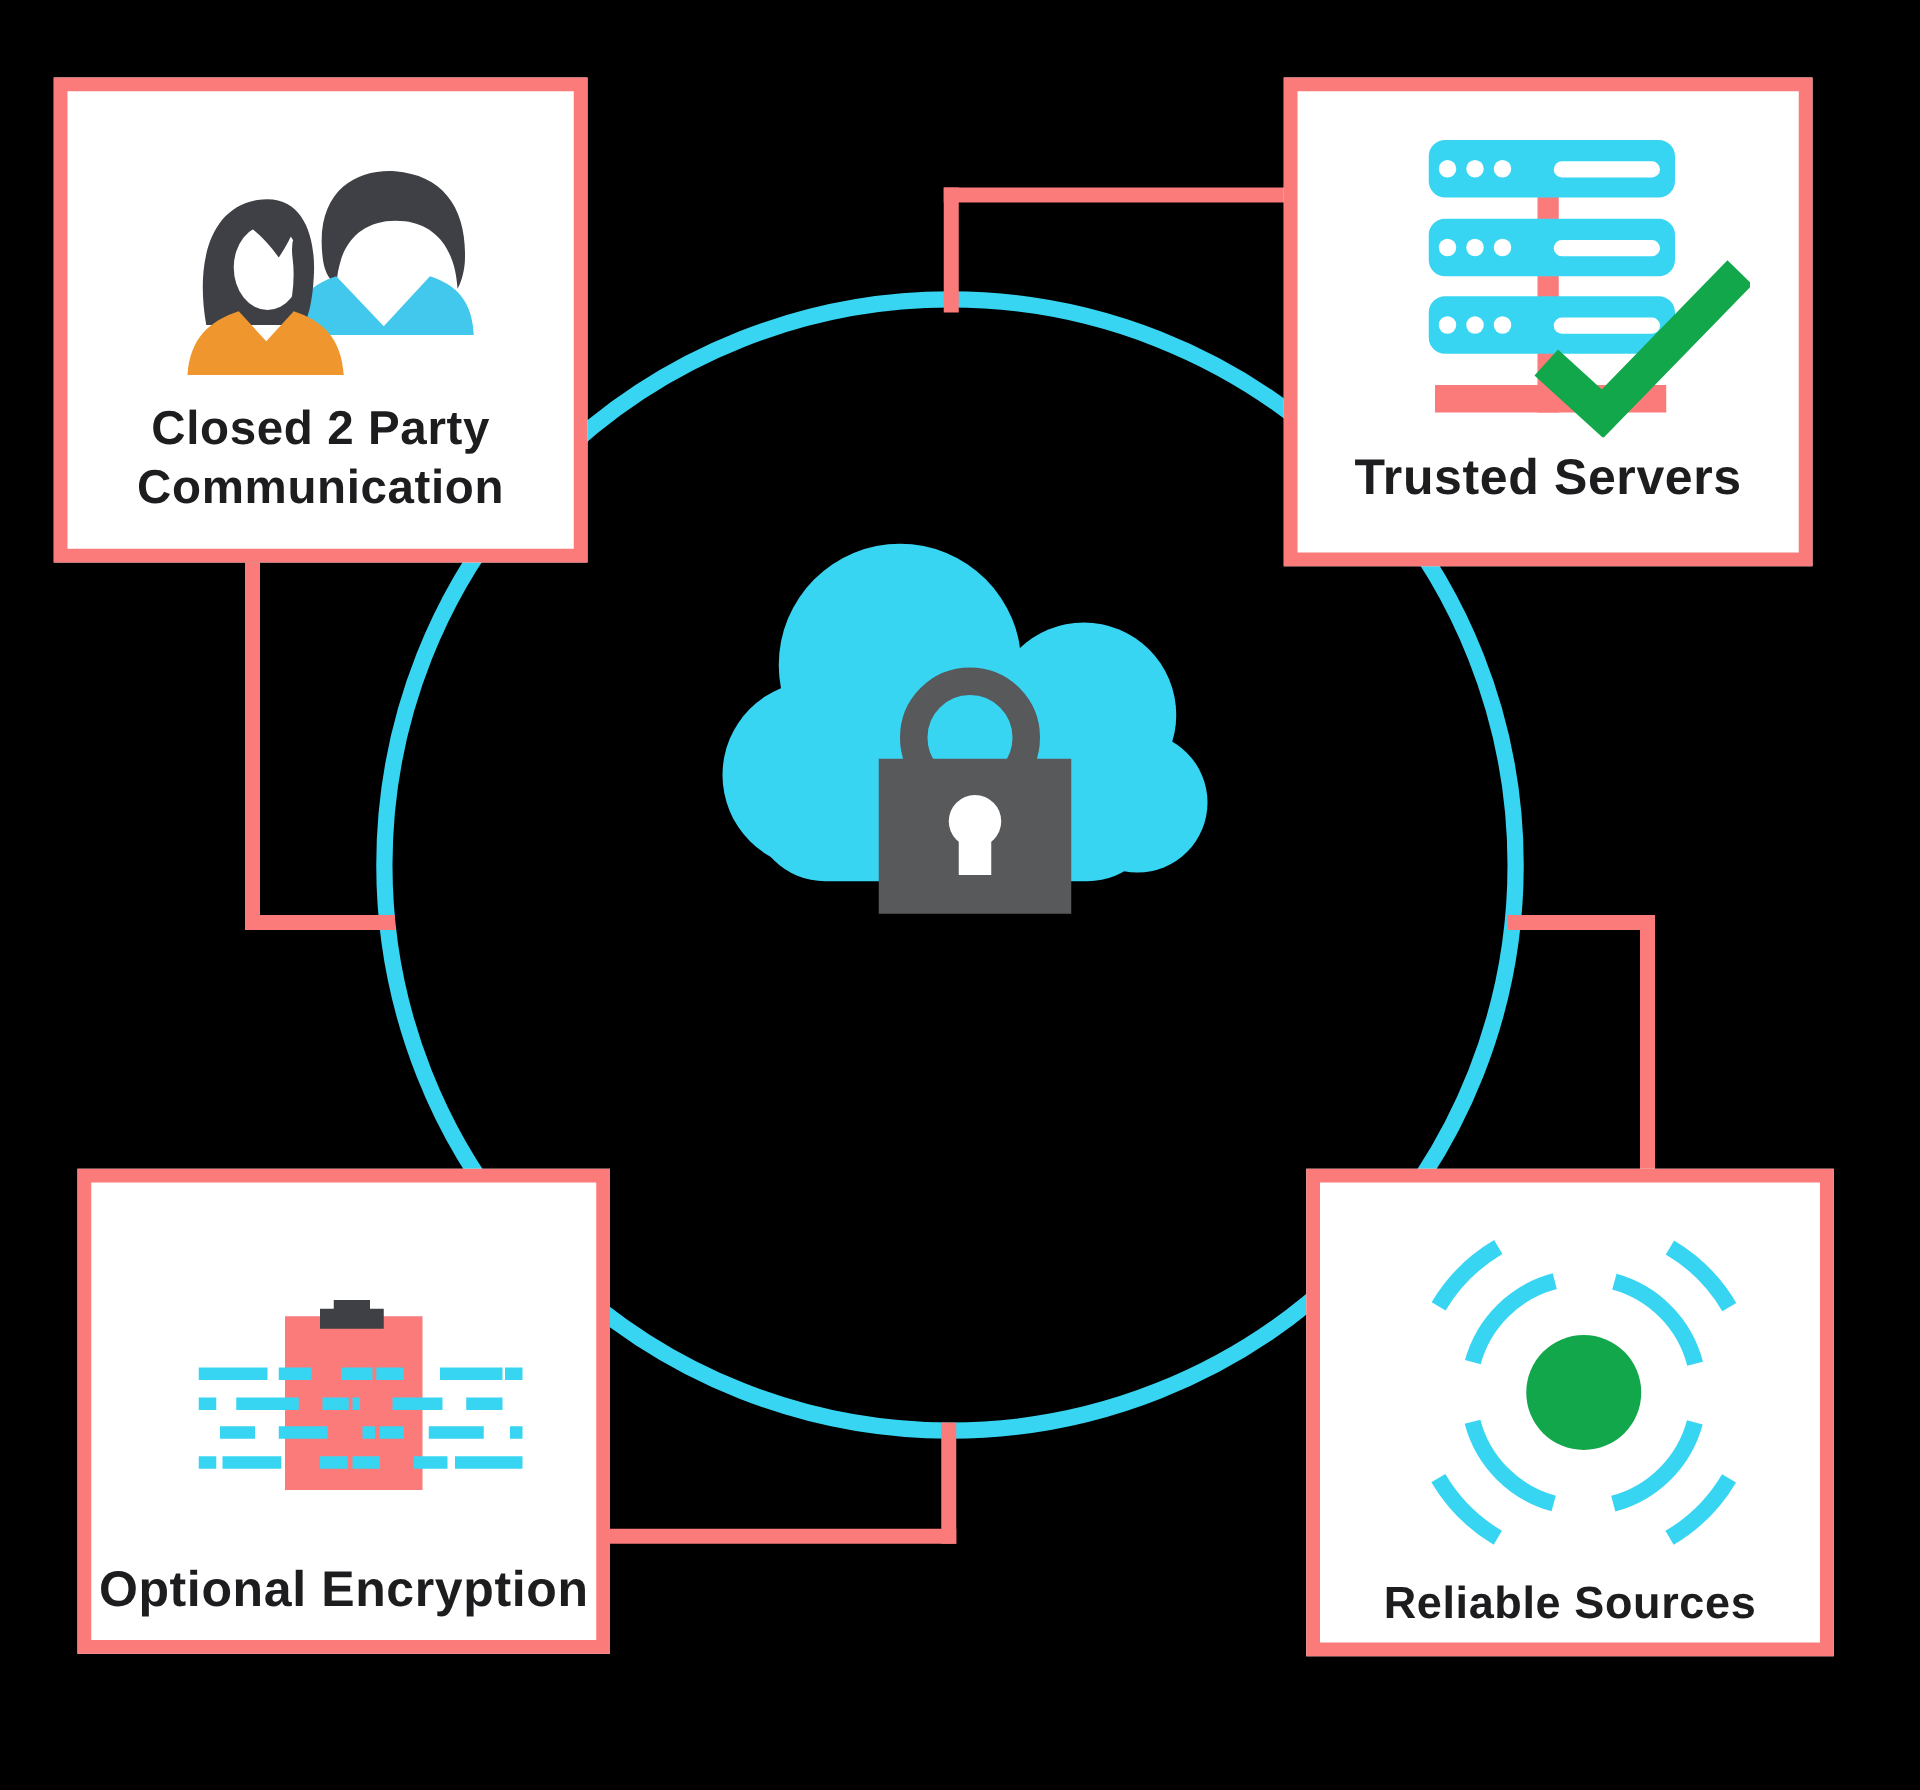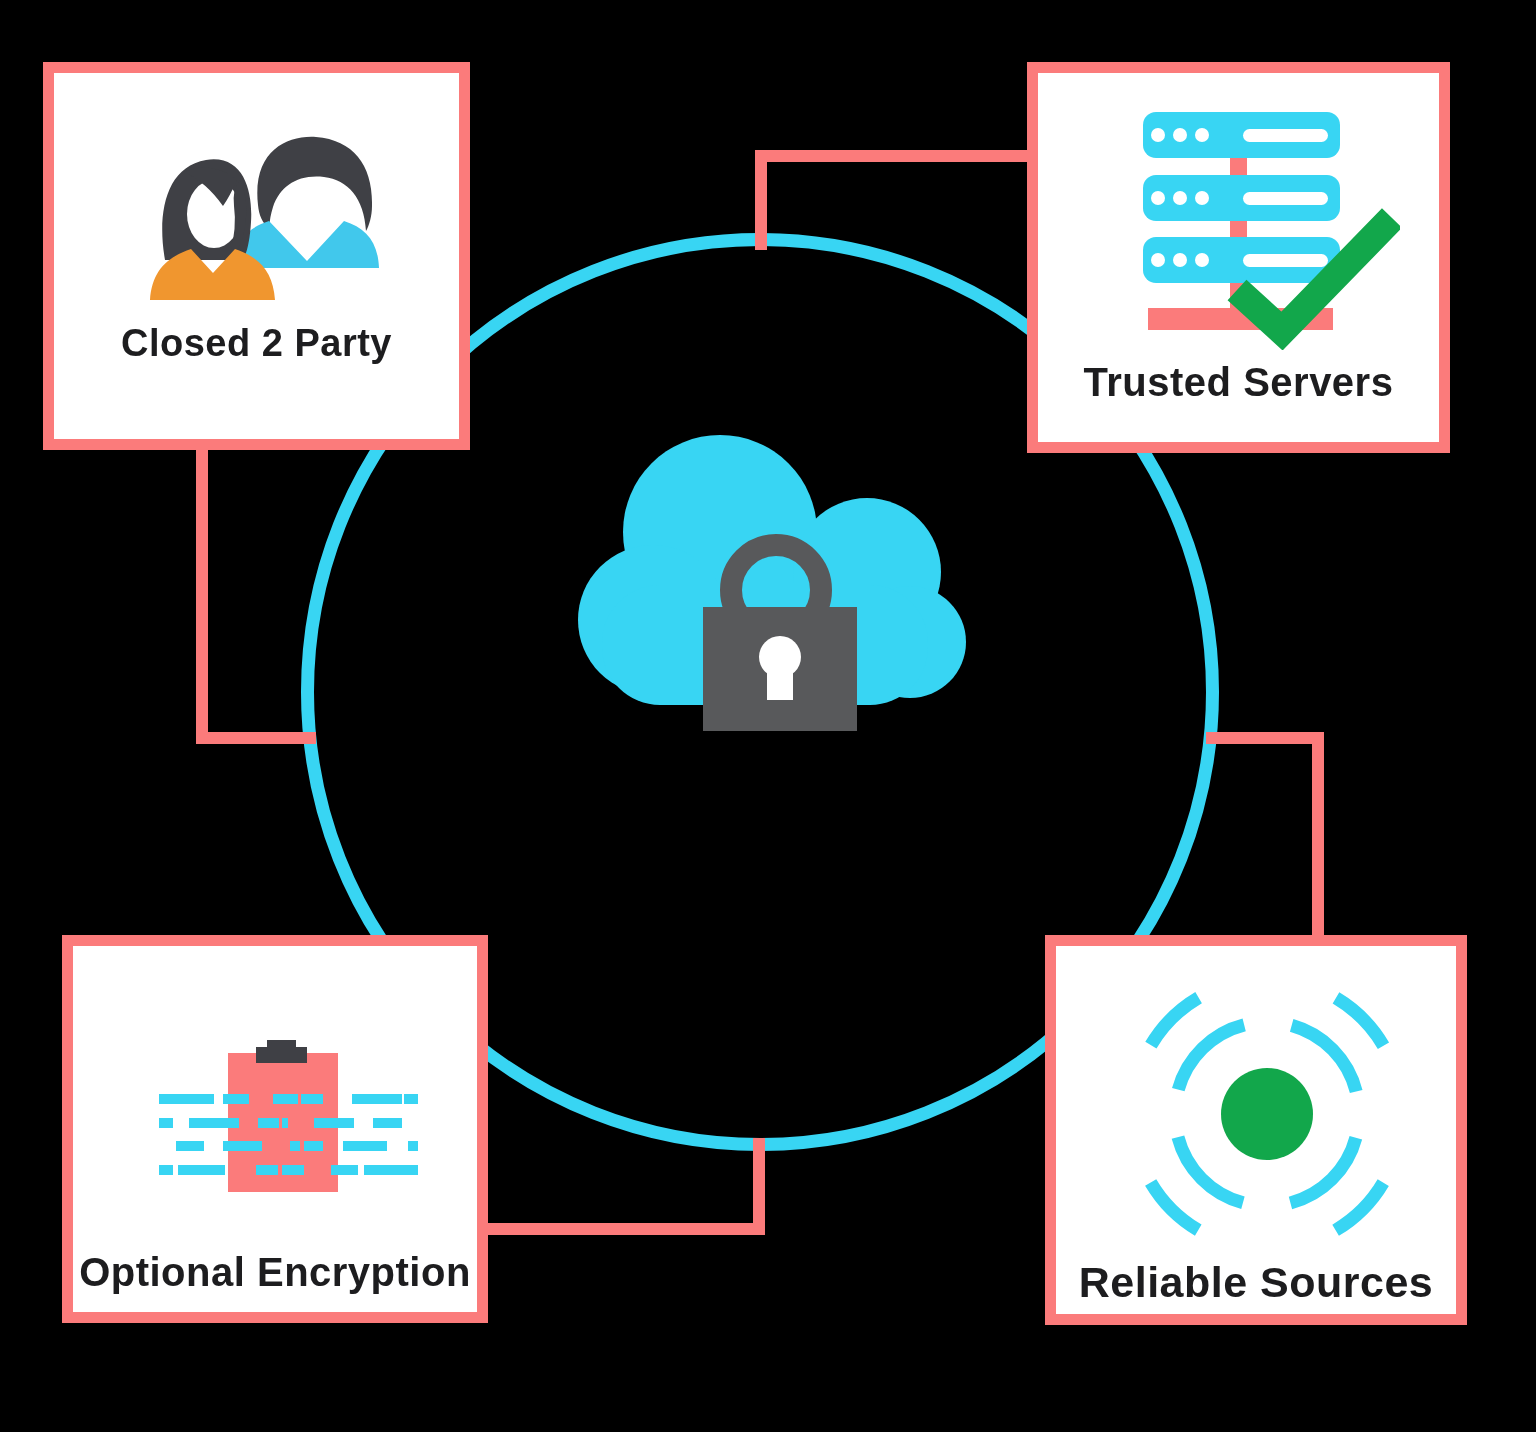--- a/index.html
+++ b/index.html
@@ -54,21 +54,21 @@
     position: absolute;
     left: 0; right: 0;
     text-align: center;
     font-weight: bold;
     color: var(--text);
     letter-spacing: 0.5px;
   }
   .label-tl { top: 247px; font-size: 38px; line-height: 47px; }
   .label-tr { top: 287px; font-size: 40px; line-height: 44px; }
   .label-bl { top: 304px; font-size: 40px; line-height: 44px; }
-  .label-br { top: 314px; font-size: 43px; line-height: 44px; }
+  .label-br { top: 314px; font-size: 36px; line-height: 44px; }
   .cloud-lock {
     position: absolute;
     left: 570px; top: 420px;
     z-index: 2;
   }
   
   .f-coral { fill: var(--coral); }
   .f-cyan  { fill: var(--cyan); }
   .f-green { fill: var(--green); }
   .f-dark  { fill: var(--dark); }
@@ -122,20 +122,21 @@
         C110,130 107,143 103,150 Z"></path>
       <ellipse class="f-white" cx="74" cy="104" rx="27" ry="34"></ellipse>
       <path class="f-dark" d="M44,62 Q72,50 97,70 Q90,86 83,96 Q66,72 44,62 Z"></path>
       <path class="f-dark" d="M100,70 Q110,92 104,122 Q101,136 94,144 L90,144
         Q97,118 94,96 Q92,80 100,70 Z"></path>
       <path class="f-orange" d="M10,190 C12,161 27,147 51,139 L73,163 L95,139
         C119,147 133,161 135,190 Z"></path>
     </svg>
     <div class="label label-tl">
       <div>Closed 2 Party</div>
+      <div>Communication</div>
     </div>
   </div>
 
   <div class="node node-tr">
     <svg class="icon-server" width="270" height="250" viewBox="0 0 270 250">
       <rect class="f-coral" x="100" y="15" width="17" height="215"></rect>
       <rect class="f-coral" x="18" y="208" width="185" height="22"></rect>
       <g>
         <rect class="f-cyan" x="13" y="12" width="197" height="46" rx="13"></rect>
         <circle class="f-white" cx="28" cy="35" r="7"></circle>

